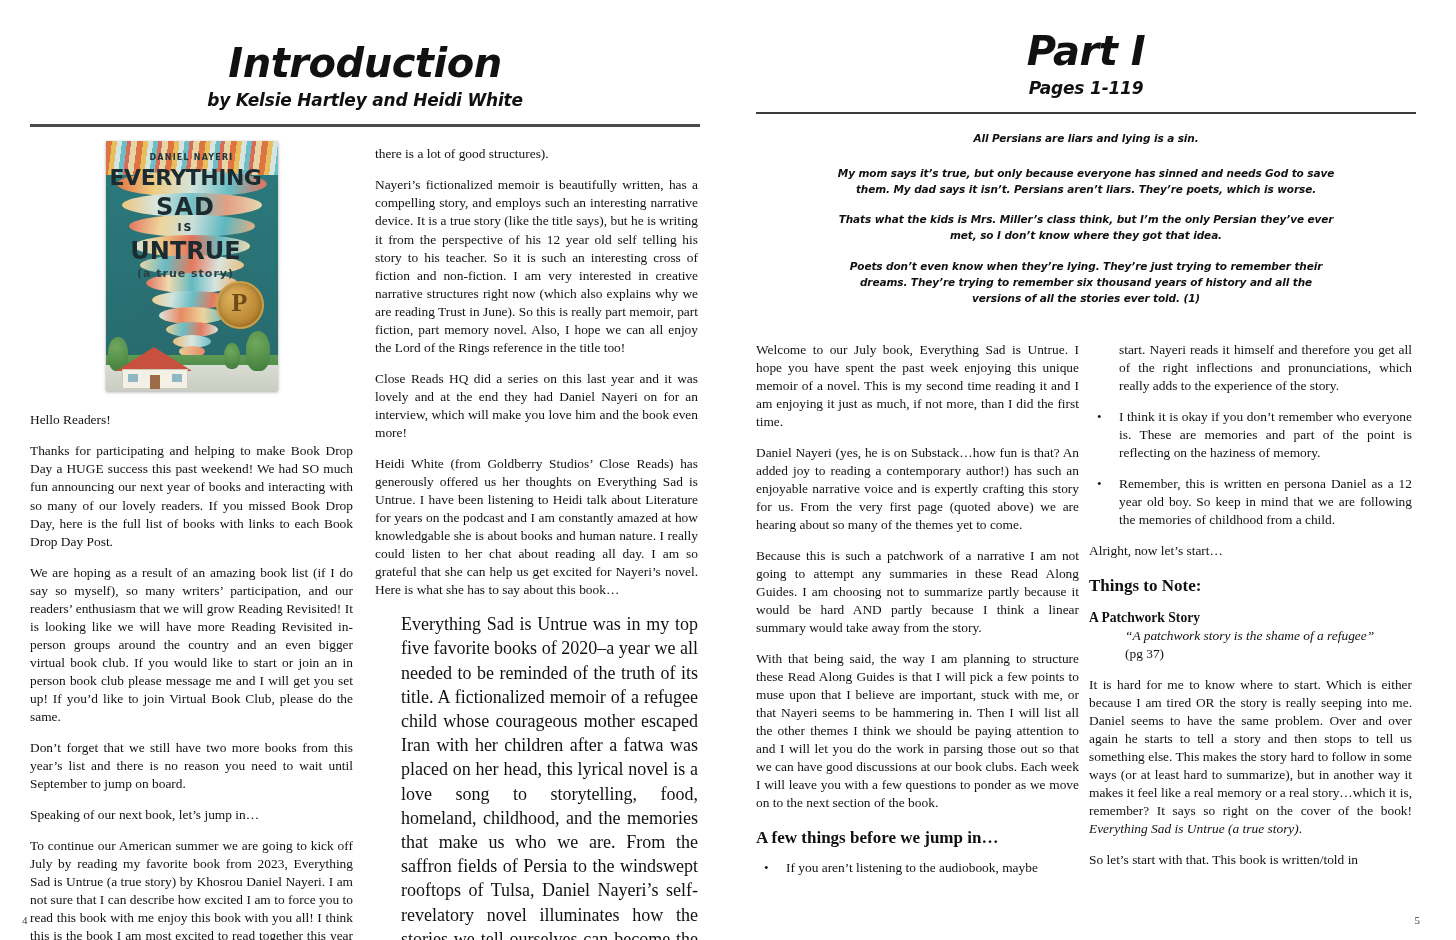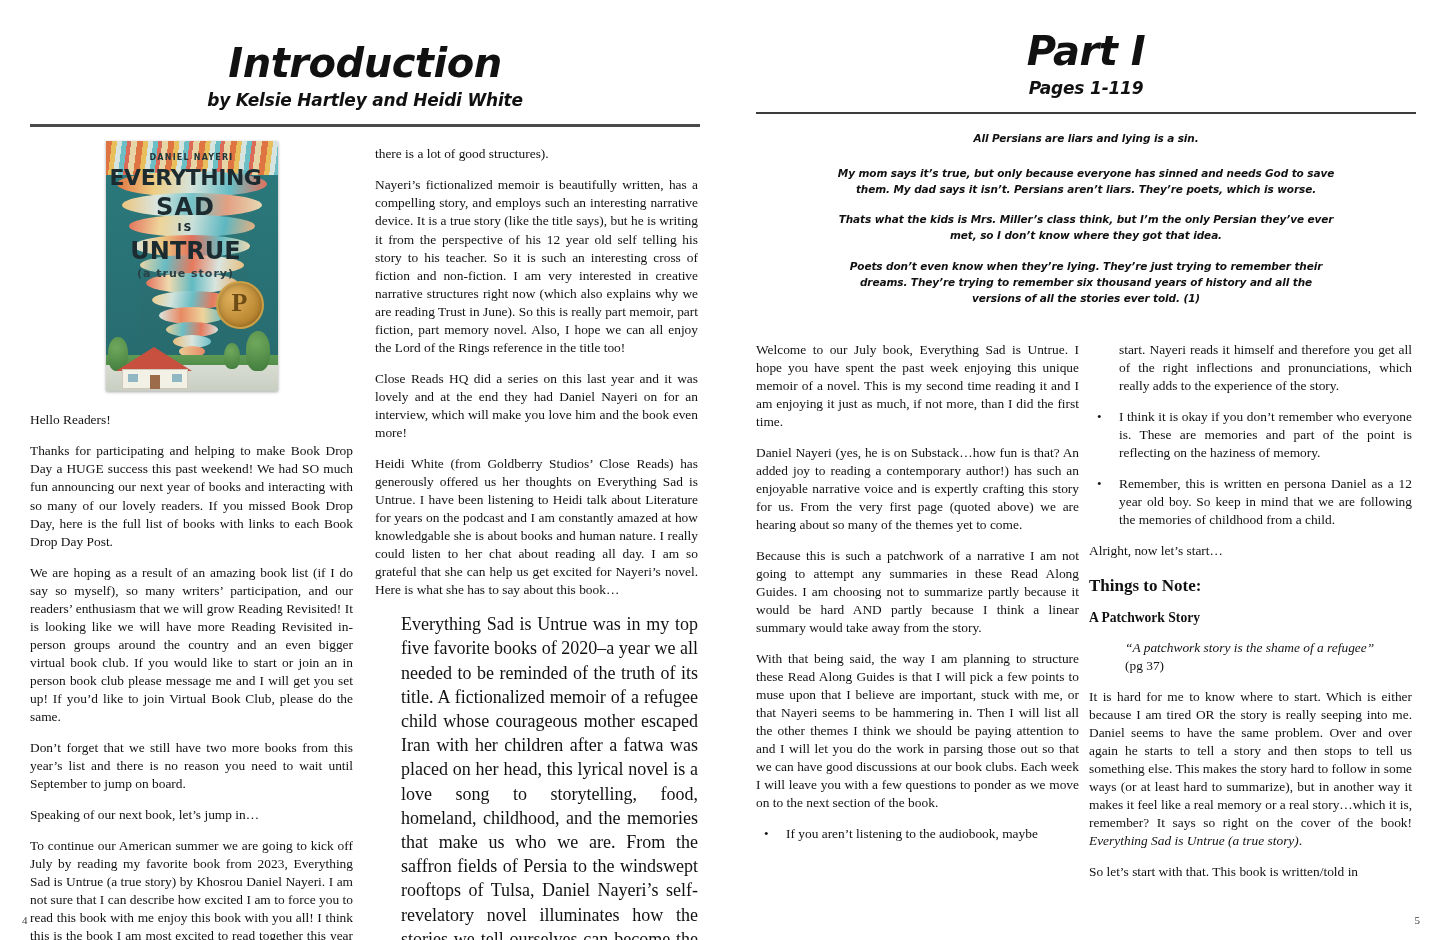--- a/index.html
+++ b/index.html
@@ -137,21 +137,21 @@
     margin:13px 0 0 26px;
   }
   h2.section{
     font-family:"Liberation Serif", serif;
     font-weight:700;font-size:17px;line-height:1.2;
     margin:16px 0 10px 0;
   }
   h3.subsection{
     font-family:"Liberation Serif", serif;
     font-weight:700;font-size:13.6px;line-height:1.2;
-    margin:14px 0 12px 0;
+    margin:14px 0 0 0;
   }
   ul.bullets{margin:0;padding:0;list-style:none;}
   ul.bullets li{
     position:relative;padding-left:30px;
     font-size:13.4px;line-height:1.345;text-align:justify;
     margin-bottom:13px;
   }
   ul.bullets li:before{
     content:"\2022";position:absolute;left:8px;top:0;font-size:13px;
   }
@@ -275,20 +275,21 @@
     </div>
 
     <div class="cols rightcols">
 
       <div class="col">
         <div class="col-body">
           <p class="body-text">Welcome to our July book, Everything Sad is Untrue. I hope you have spent the past week enjoying this unique memoir of a novel. This is my second time reading it and I am enjoying it just as much, if not more, than I did the first time.</p>
           <p class="body-text">Daniel Nayeri (yes, he is on Substack…how fun is that? An added joy to reading a contemporary author!) has such an enjoyable narrative voice and is expertly crafting this story for us. From the very first page (quoted above) we are hearing about so many of the themes yet to come.</p>
           <p class="body-text">Because this is such a patchwork of a narrative I am not going to attempt any summaries in these Read Along Guides. I am choosing not to summarize partly because it would be hard AND partly because I think a linear summary would take away from the story.</p>
           <p class="body-text">With that being said, the way I am planning to structure these Read Along Guides is that I will pick a few points to muse upon that I believe are important, stuck with me, or that Nayeri seems to be hammering in. Then I will list all the other themes I think we should be paying attention to and I will let you do the work in parsing those out so that we can have good discussions at our book clubs. Each week I will leave you with a few questions to ponder as we move on to the next section of the book.</p>
+          <h2 class="section">A few things before we jump in…</h2>
           <ul class="bullets">
             <li>If you aren’t listening to the audiobook, maybe</li>
           </ul>
         </div>
       </div>
 
       <div class="col">
         <div class="col-body">
           <ul class="bullets">
             <li class="nomark">start. Nayeri reads it himself and therefore you get all of the right inflections and pronunciations, which really adds to the experience of the story.</li>

